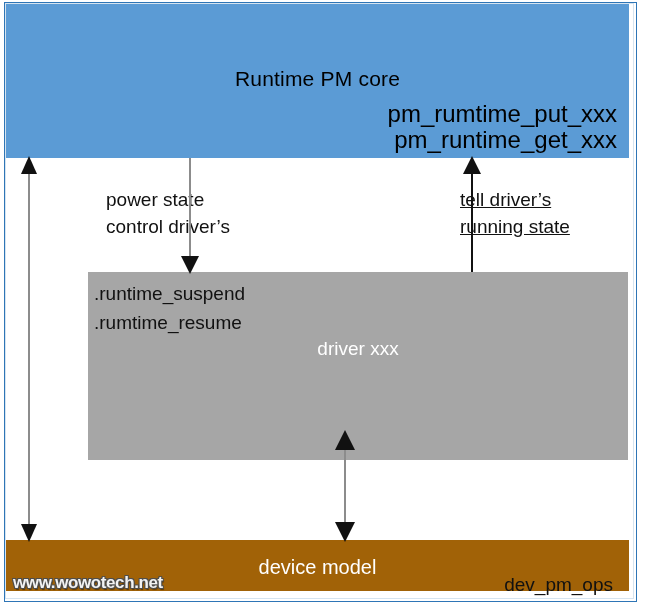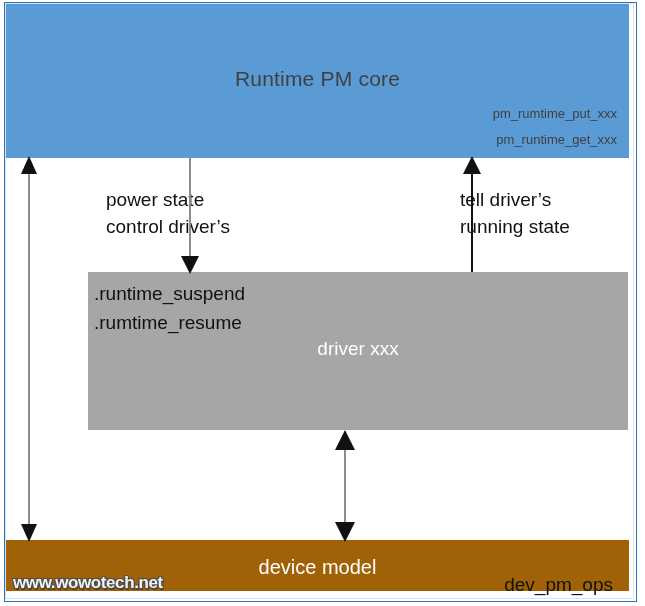--- a/index.html
+++ b/index.html
@@ -49,42 +49,42 @@
     height: 154px;
     background: #5b9bd5;
     box-sizing: border-box;
   }
   .core-title {
     position: absolute;
     left: 0;
     top: 63px;
     width: 623px;
     text-align: center;
-    color: #404040;
+    color: #000000;
     font-size: 21px;
     letter-spacing: 0.2px;
   }
   .core-api {
     position: absolute;
     right: 12px;
     top: 97px;
     width: 300px;
     text-align: right;
-    color: #404040;
-    font-size: 13px;
+    color: #000000;
+    font-size: 24px;
     line-height: 26px;
   }
   .core-api div { white-space: nowrap; }
 
   .box-driver {
     position: absolute;
     left: 88px;
     top: 272px;
     width: 540px;
-    height: 158px;
+    height: 188px;
     background: #a6a6a6;
   }
   .driver-ops {
     position: absolute;
     left: 6px;
     top: 7px;
     color: #111111;
     font-size: 19px;
     line-height: 29px;
   }
@@ -144,21 +144,21 @@
 
   
   .lbl {
     position: absolute;
     color: #111111;
     font-size: 19px;
     line-height: 27px;
     white-space: nowrap;
   }
   .lbl-left  { left: 106px; top: 186px; }
-  .lbl-right { left: 460px; top: 186px; }
+  .lbl-right { left: 460px; top: 186px; text-decoration: underline; }
 
   
   .arrows {
     position: absolute;
     left: 0;
     top: 0;
     width: 645px;
     height: 606px;
     pointer-events: none;
   }

